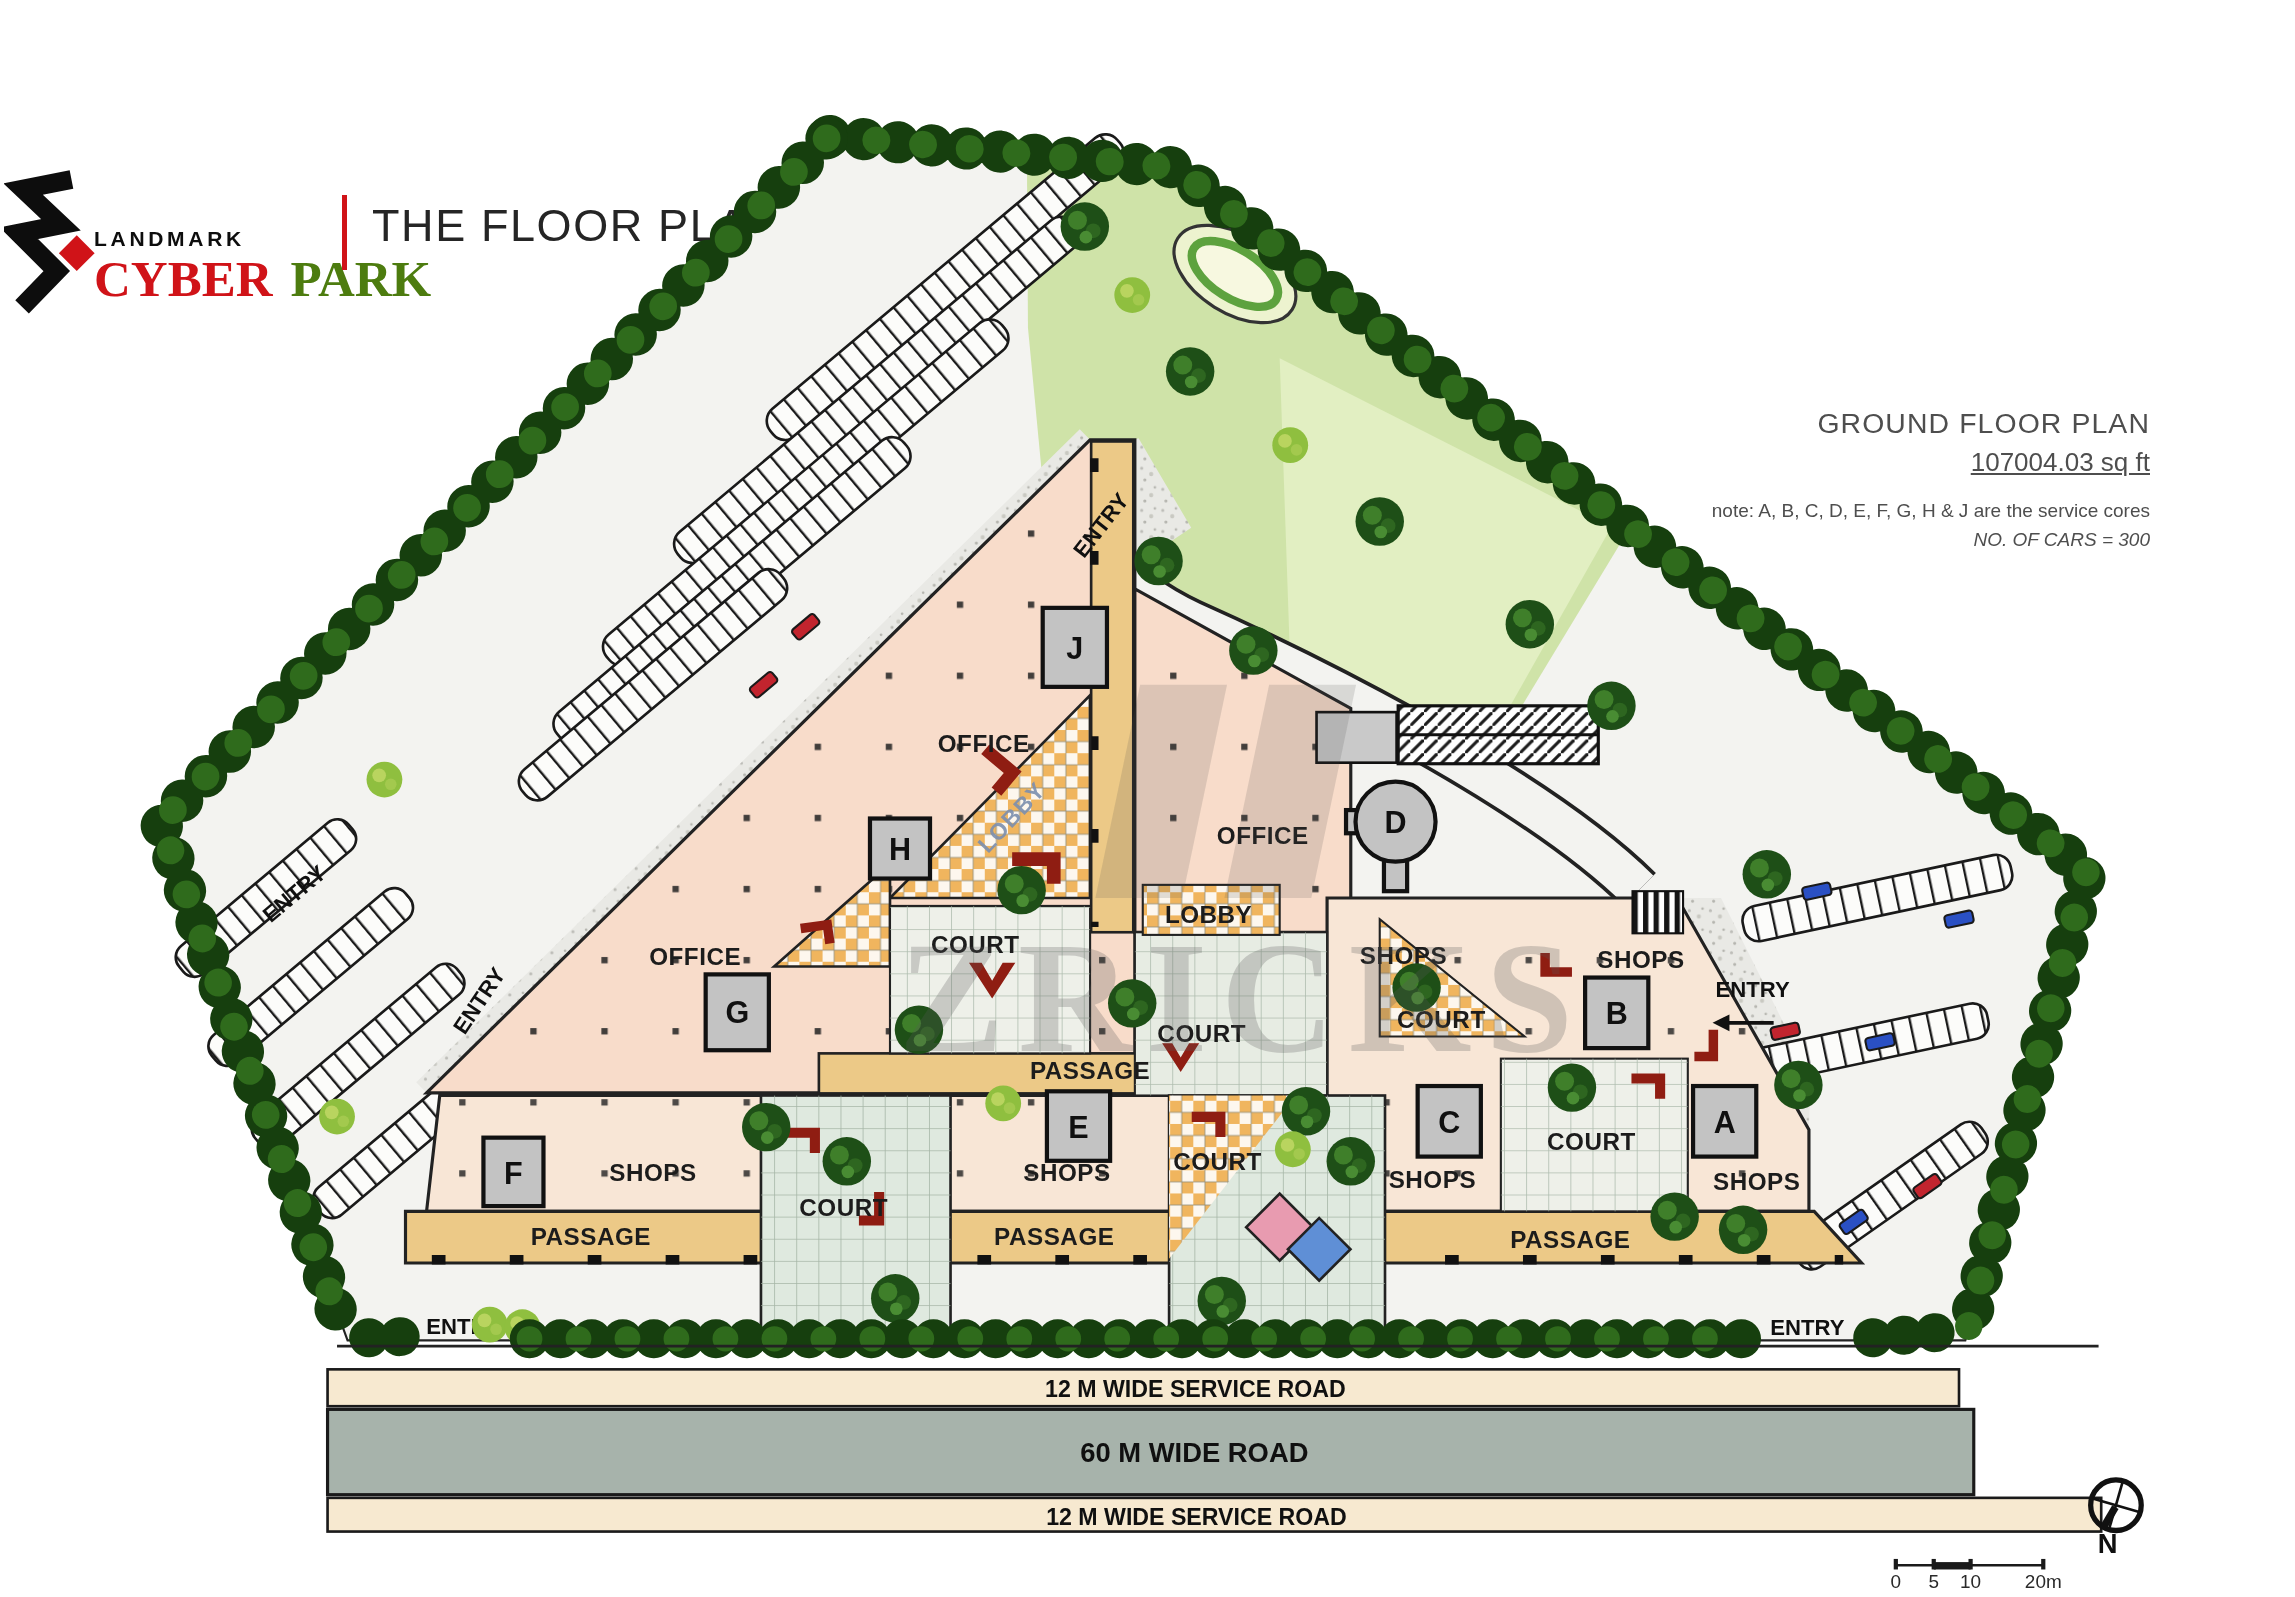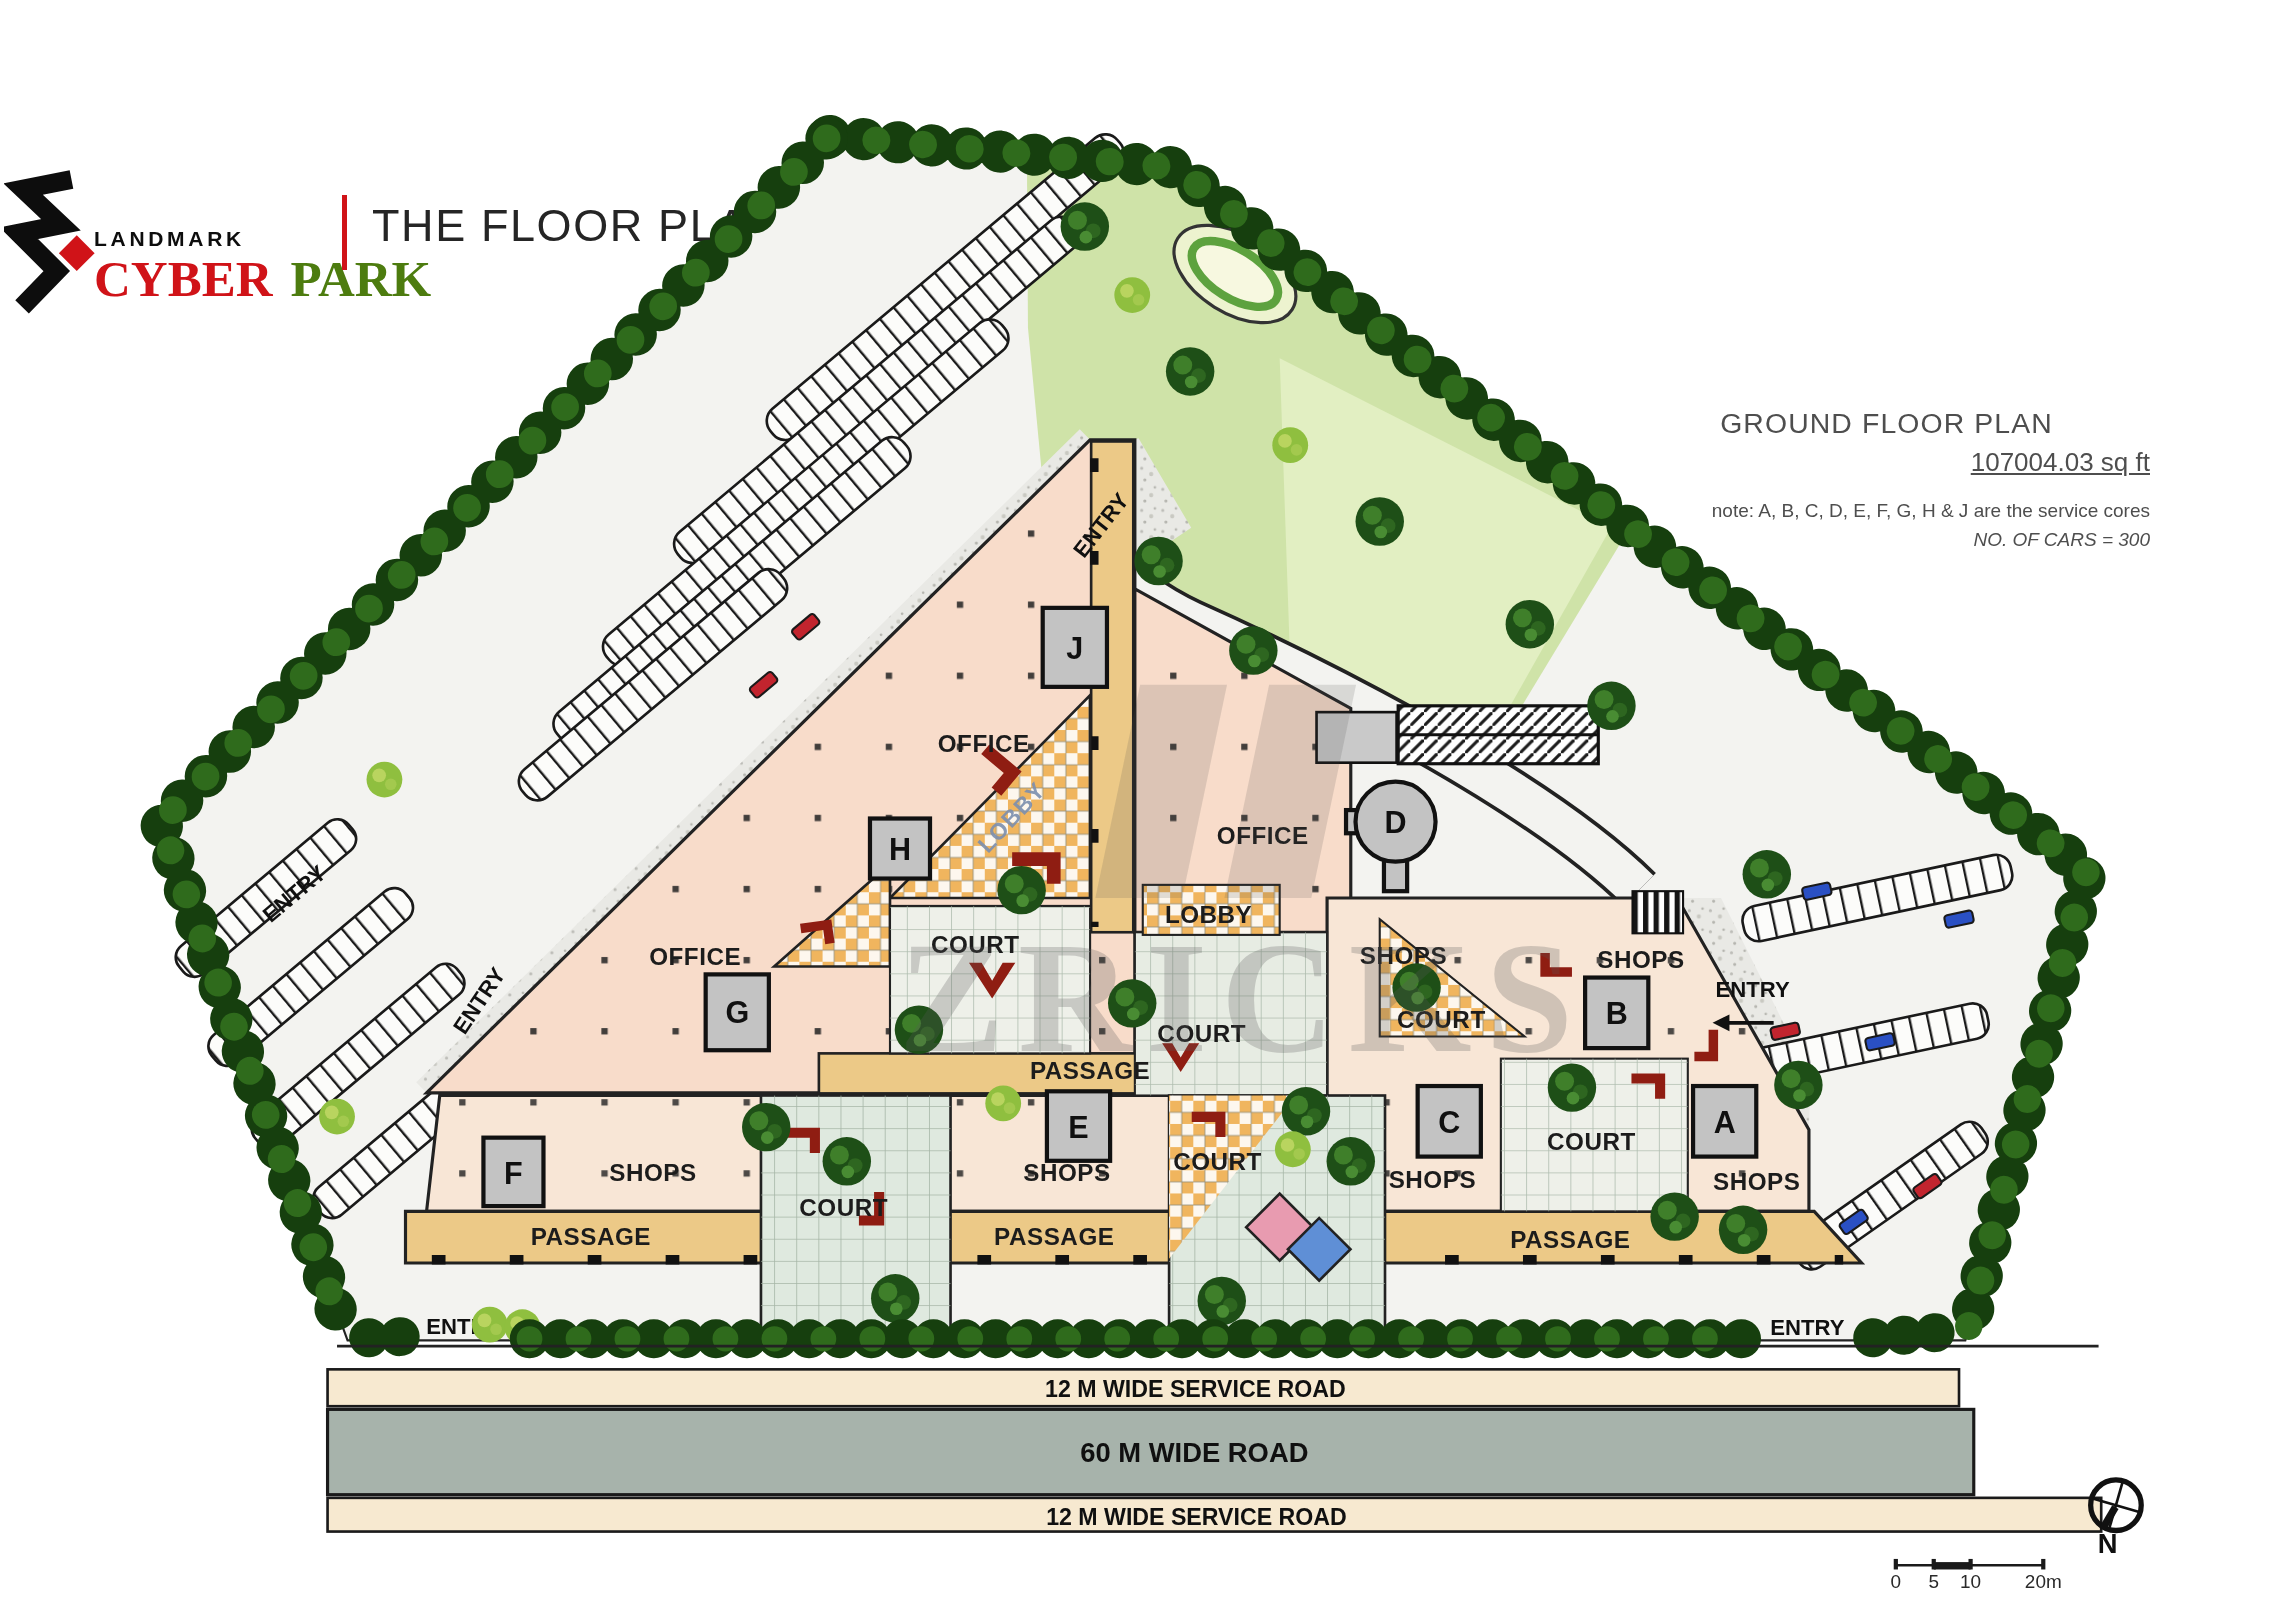--- a/index.html
+++ b/index.html
@@ -10,21 +10,21 @@
   .brand{position:absolute;left:94px;top:183px;margin-top:44px;}
   .brand-line1{font-size:21px;font-weight:bold;letter-spacing:3.7px;color:#0d0d0d;}
   .brand-line2{display:flex;gap:18px;margin-top:3.2px;font-family:Liberation Serif, serif;}
   .brand-red{font-size:51px;font-weight:bold;color:#d01318;line-height:1;}
   .brand-dark{font-size:51px;font-weight:bold;color:#4d7c0f;line-height:1;}
   .divider{position:absolute;left:342px;top:195px;width:4.7px;height:75px;background:#d01318;}
   .page-title{position:absolute;left:372px;top:200px;font-size:45px;font-weight:300;
               letter-spacing:1.6px;color:#252525;}
   
   .info{position:absolute;right:145px;top:407px;width:527px;text-align:right;color:#4e4e4e;}
-  .info-l1{font-size:28.4px;font-weight:300;letter-spacing:1.1px;text-align:center;}
+  .info-l1{font-size:28.4px;font-weight:300;letter-spacing:1.1px;}
   .info-l2{font-size:26px;font-weight:300;margin-top:7.4px;text-decoration:underline;}
   .info-l3{font-size:19px;font-weight:300;margin-top:22px;}
   .info-l4{font-size:19px;font-weight:300;margin-top:6.3px;font-style:italic;}
   
   text{font-family:"Liberation Sans",sans-serif;}
   .zlab{font-size:46px;font-weight:bold;fill:#1c1c1c;letter-spacing:1px;text-anchor:middle;}
   .core{font-size:58px;font-weight:bold;fill:#101010;text-anchor:middle;}
   .ent{font-size:42px;font-weight:bold;fill:#101010;text-anchor:middle;}
   .roadlab{font-size:44px;font-weight:bold;fill:#101010;text-anchor:middle;}
   .roadlab2{font-size:52px;font-weight:bold;fill:#101010;text-anchor:middle;}

